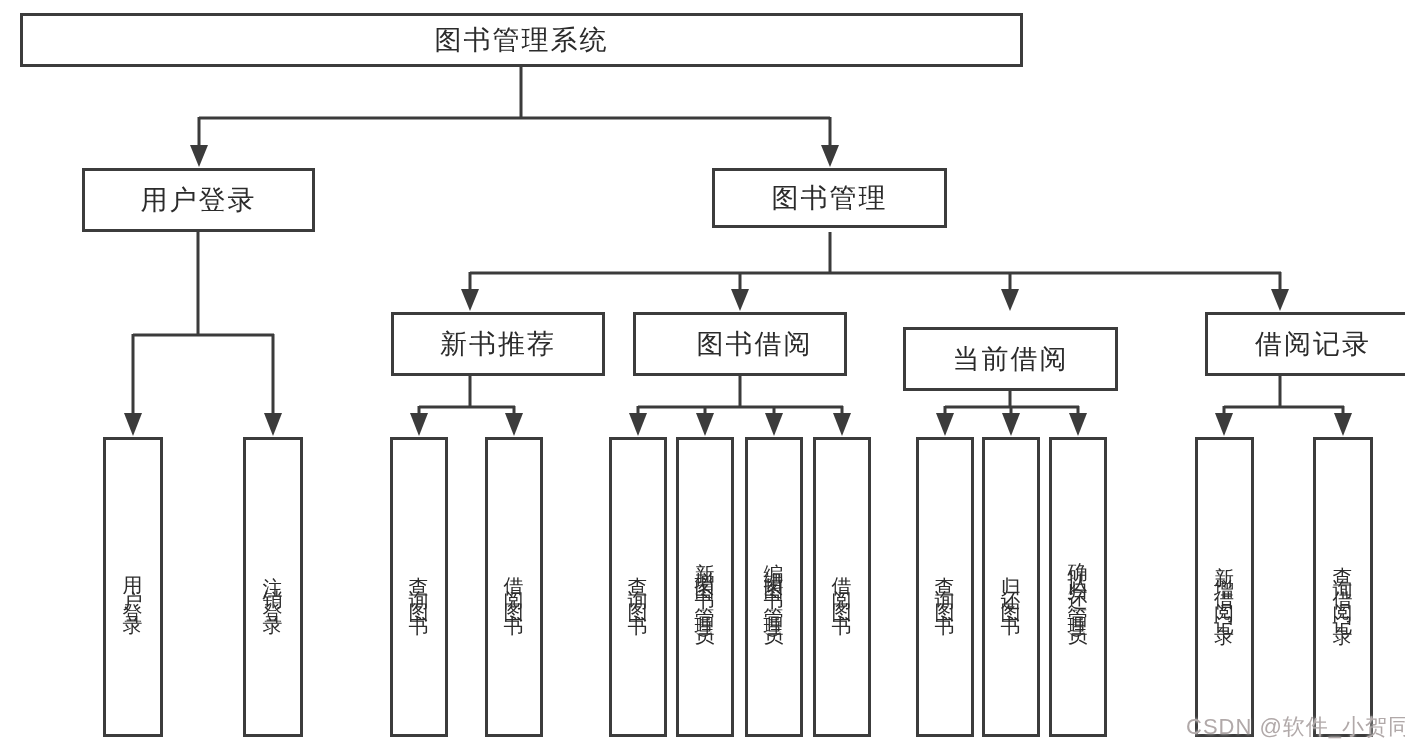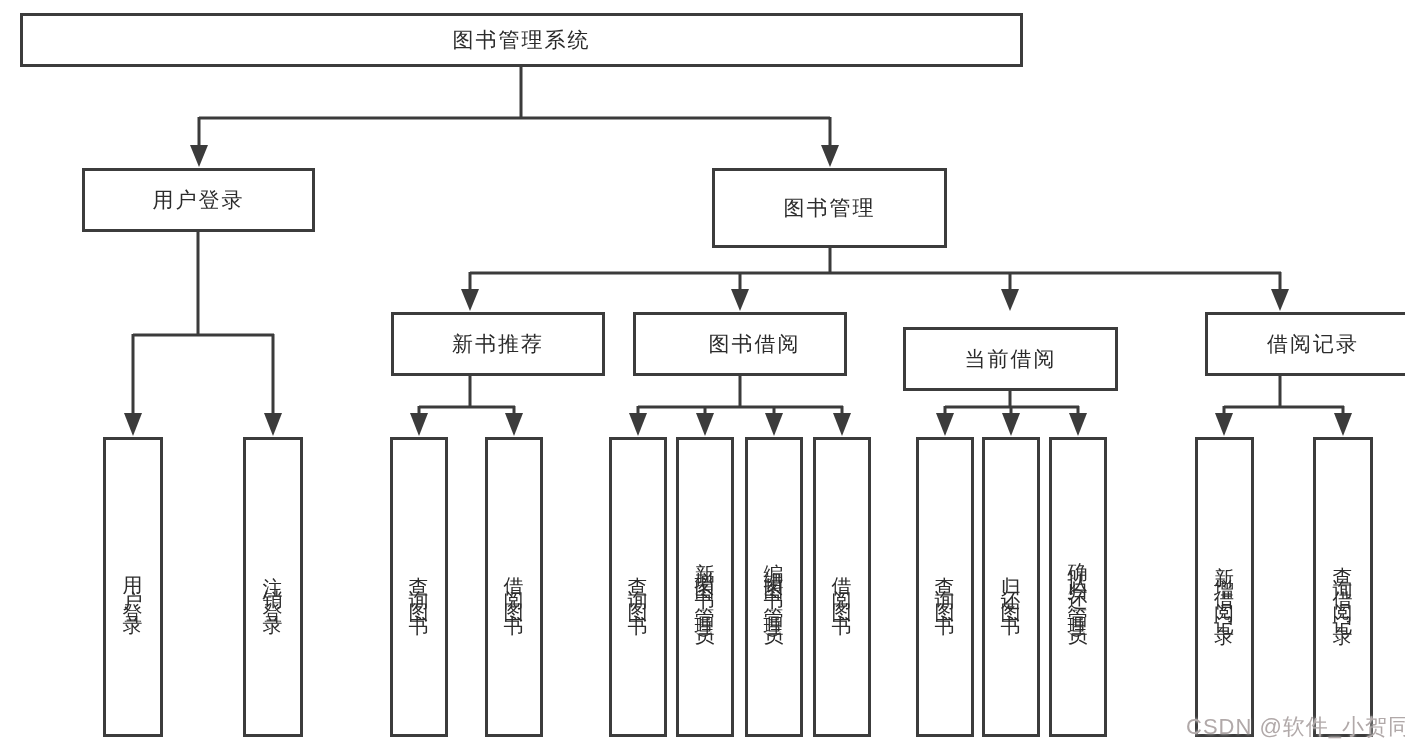--- a/index.html
+++ b/index.html
@@ -13,34 +13,34 @@
   .connectors{position:absolute;left:0;top:0;z-index:1;}
   .box{
     position:absolute;
     box-sizing:border-box;
     background:#ffffff;
     border:3px solid #3c3c3c;
     display:flex;align-items:center;justify-content:center;
     z-index:2;
   }
   .htext{
-    font-size:21px;letter-spacing:2px;color:#2b2b2b;white-space:nowrap;
+    font-size:27px;letter-spacing:2px;color:#2b2b2b;white-space:nowrap;
   }
   .vtext{
     writing-mode:vertical-rl;
     text-orientation:mixed;
     font-size:20px;line-height:1;color:#2b2b2b;white-space:nowrap;
   }
   .vt4{letter-spacing:13px;}
   .vt6{letter-spacing:12px;}
   .vt9{letter-spacing:9px;}
   
   .n-root{left:20px;top:13px;width:1003px;height:54px;}
   .n-l2a{left:82px;top:168px;width:233px;height:64px;}
-  .n-l2b{left:712px;top:168px;width:235px;height:80px;}
+  .n-l2b{left:712px;top:168px;width:235px;height:60px;}
   .n-l3a{left:363px;top:312px;width:214px;height:64px;margin-left:28px;}
   .n-l3b{left:633px;top:312px;width:214px;height:64px;padding-left:29px;}
   .n-l3c{left:903px;top:327px;width:215px;height:64px;}
   .n-l3d{left:1205px;top:312px;width:216px;height:64px;}
   .n-a1{left:103px;top:437px;width:60px;height:300px;}
   .n-a2{left:243px;top:437px;width:60px;height:300px;}
   .n-b1{left:390px;top:437px;width:58px;height:300px;}
   .n-b2{left:485px;top:437px;width:58px;height:300px;}
   .n-c1{left:609px;top:437px;width:58px;height:300px;}
   .n-c2{left:676px;top:437px;width:58px;height:300px;}

